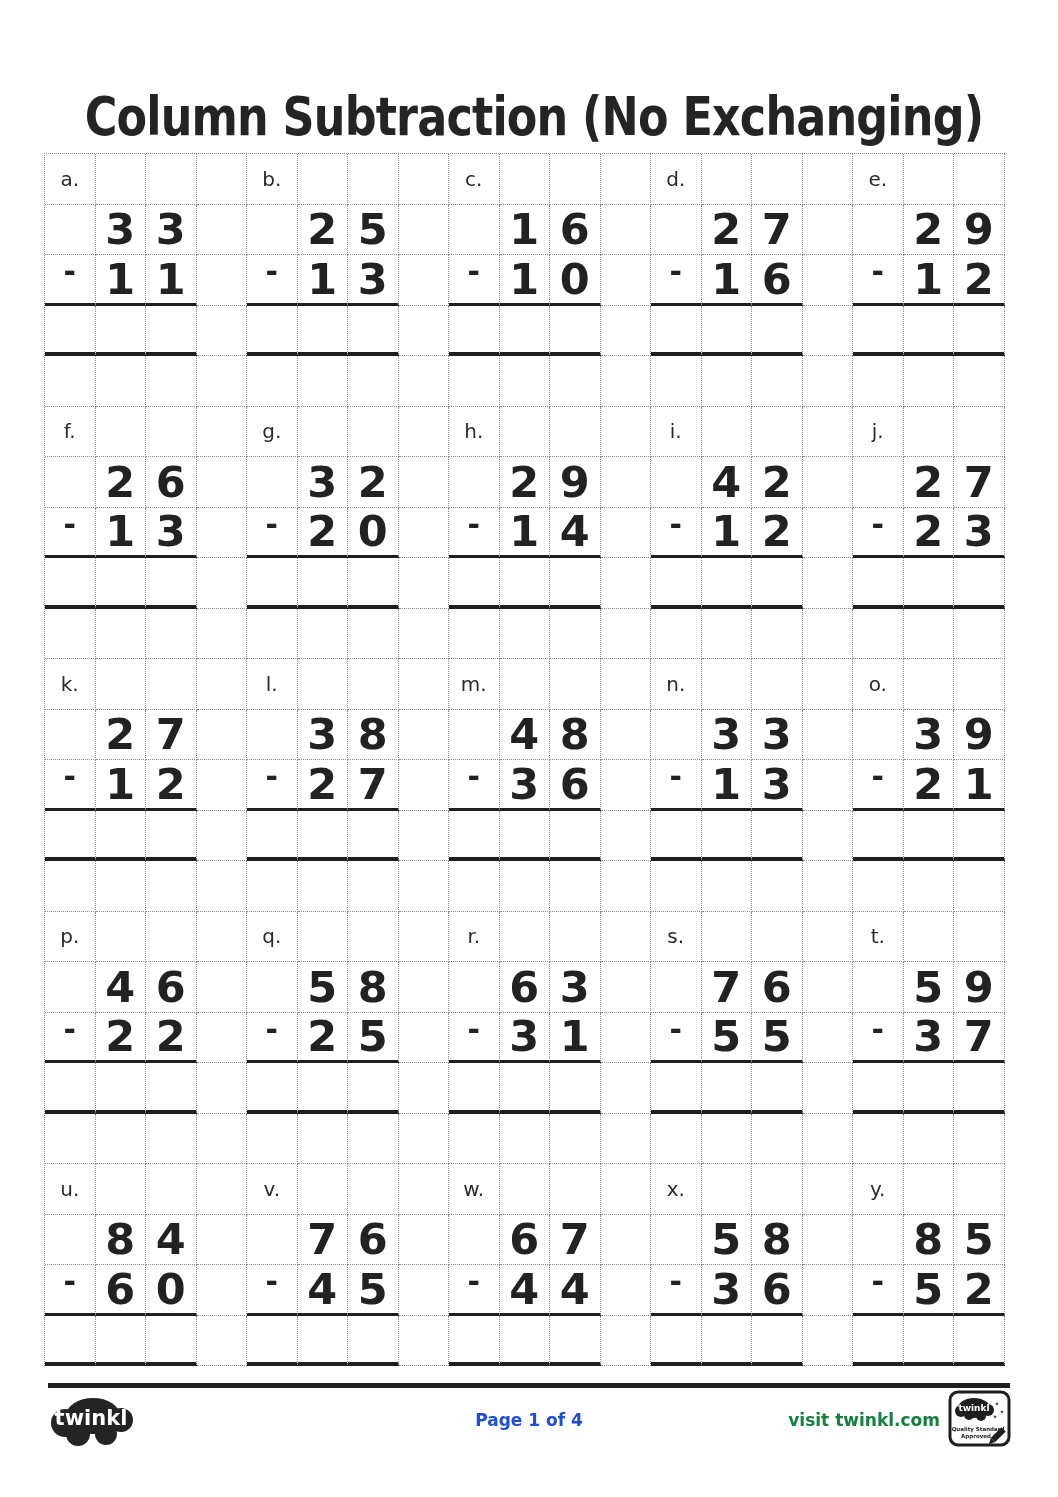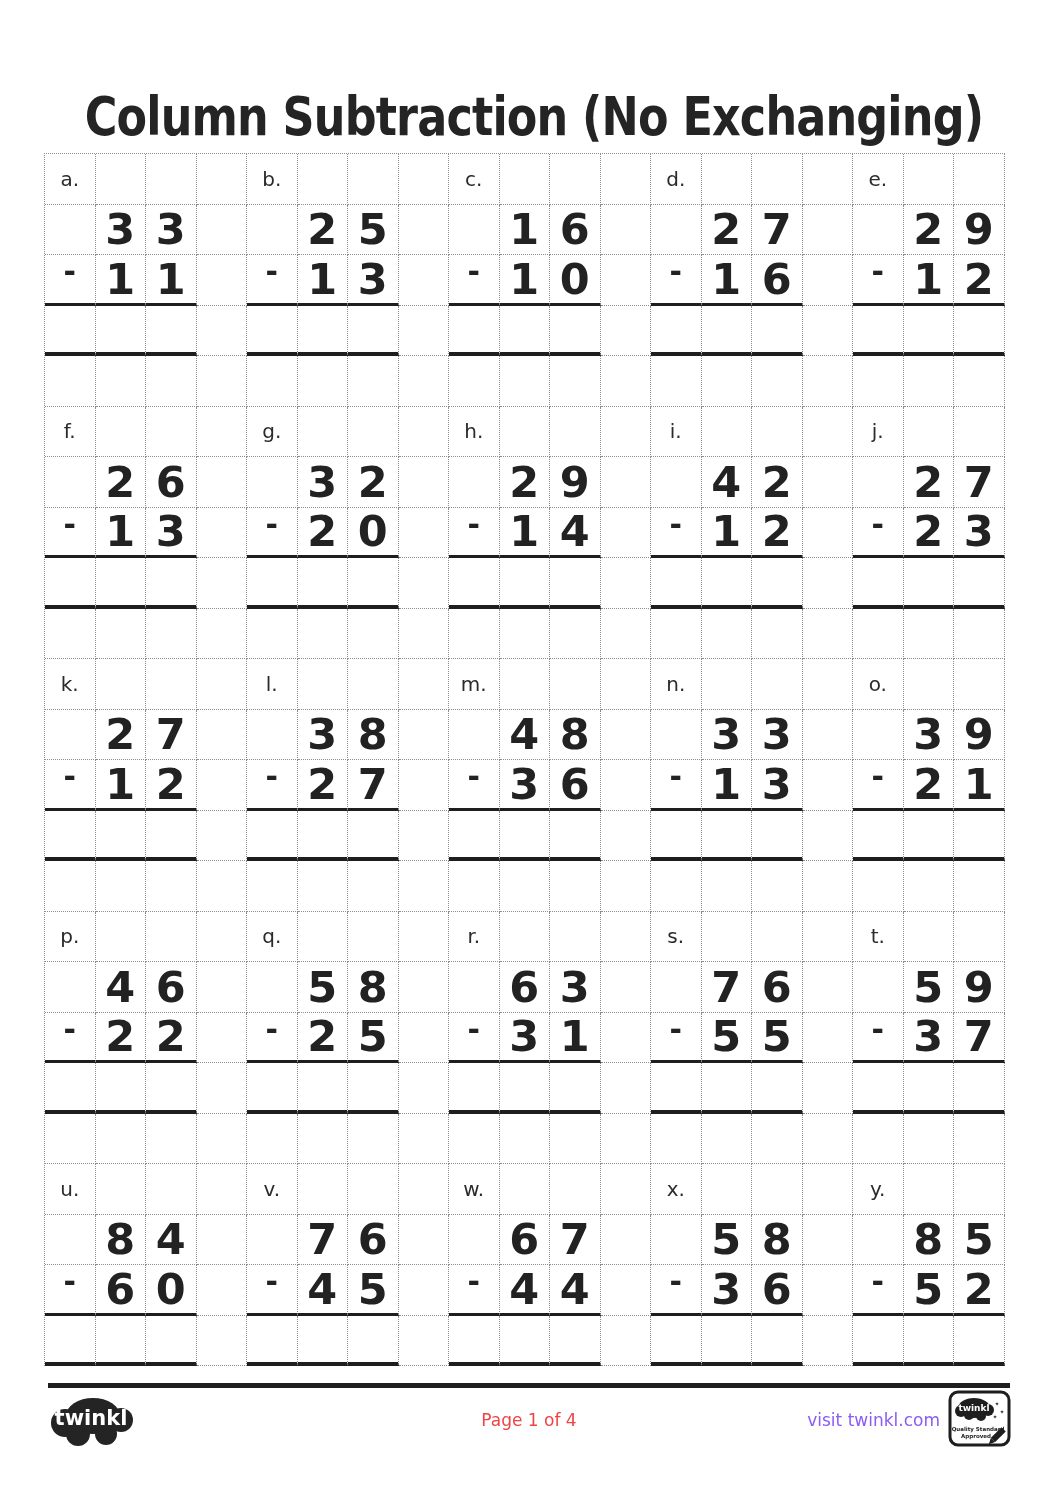--- a/index.html
+++ b/index.html
@@ -33,25 +33,25 @@
   .cell.minus span{display:block;font-size:30px;font-weight:700;transform:translateY(-7px);color:#222222;}
   .cell.sb3{border-bottom:3px solid var(--ink,#1e1e1e);}
   .cell.sb4{border-bottom:4px solid var(--ink,#1e1e1e);}
   .footer-line{
     position:absolute;left:48px;top:1383px;width:962px;height:5px;
     background:var(--ink,#1e1e1e);
   }
   .logo{position:absolute;left:46px;top:1392px;}
   .page-label{
     position:absolute;left:0;right:0;top:1410px;text-align:center;
-    font-size:17px;font-weight:400;color:#ef4444;
+    font-size:17px;font-weight:700;color:#1d4ed8;
   }
   .visit-label{
     position:absolute;right:118px;top:1410px;
-    font-size:17px;font-weight:400;color:#8b5cf6;
+    font-size:17px;font-weight:700;color:#15803d;
   }
   .badge{position:absolute;left:948px;top:1390px;}
 </style>
 </head>
 <body>
 
 <h1 class="page-title">Column Subtraction (No Exchanging)</h1>
 
 <div class="grid">
     <div class="cell lbl">a.</div>

